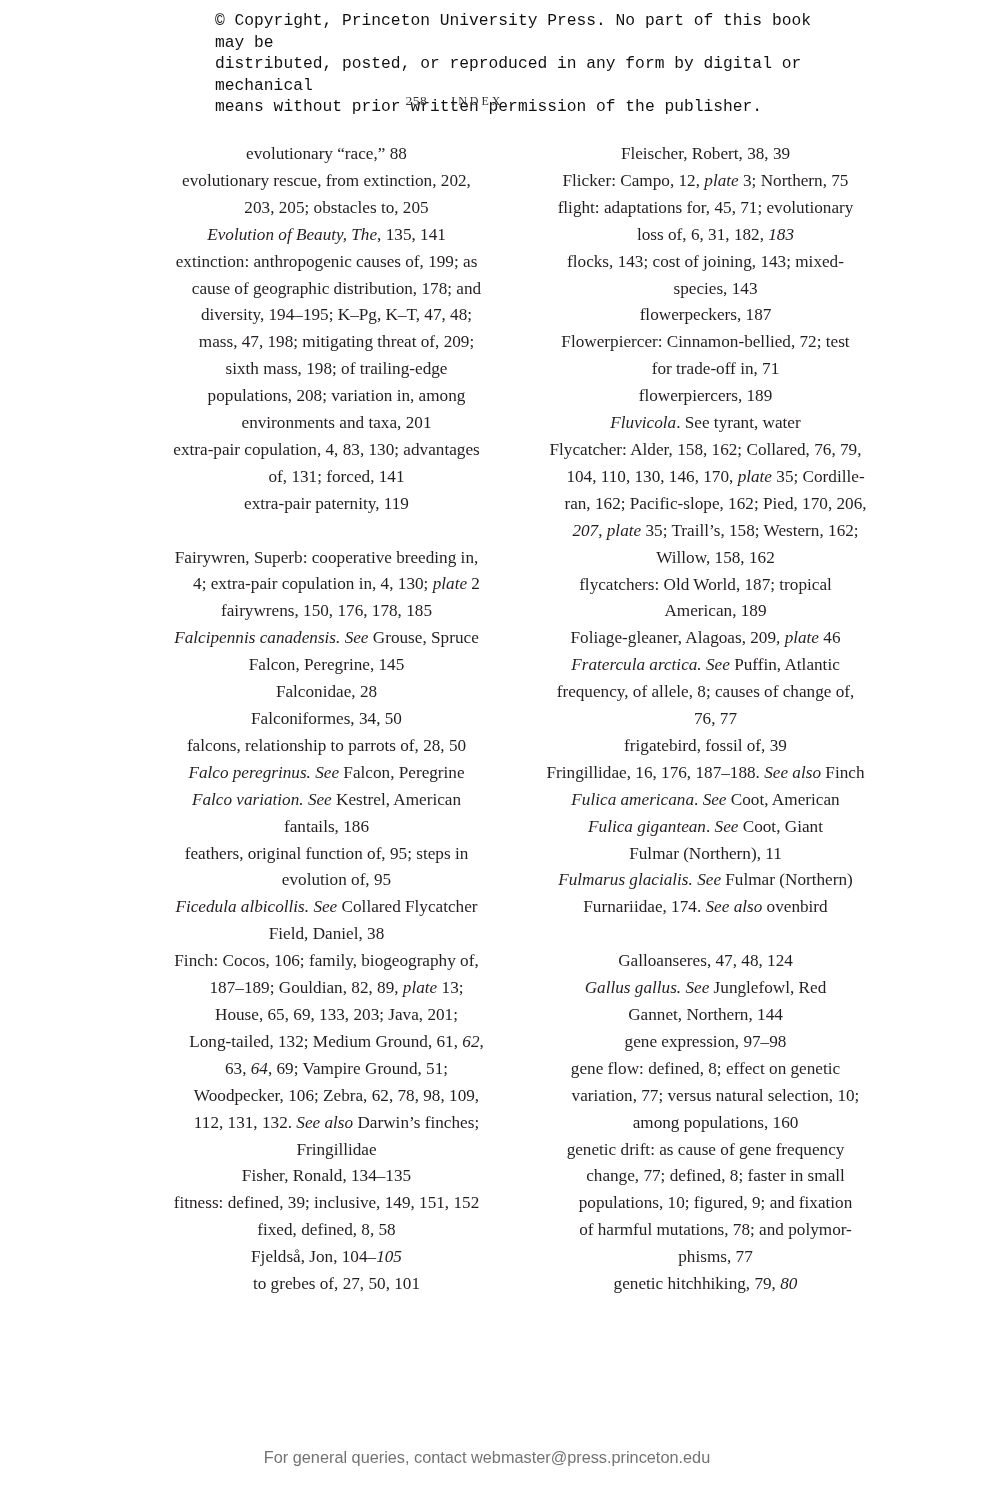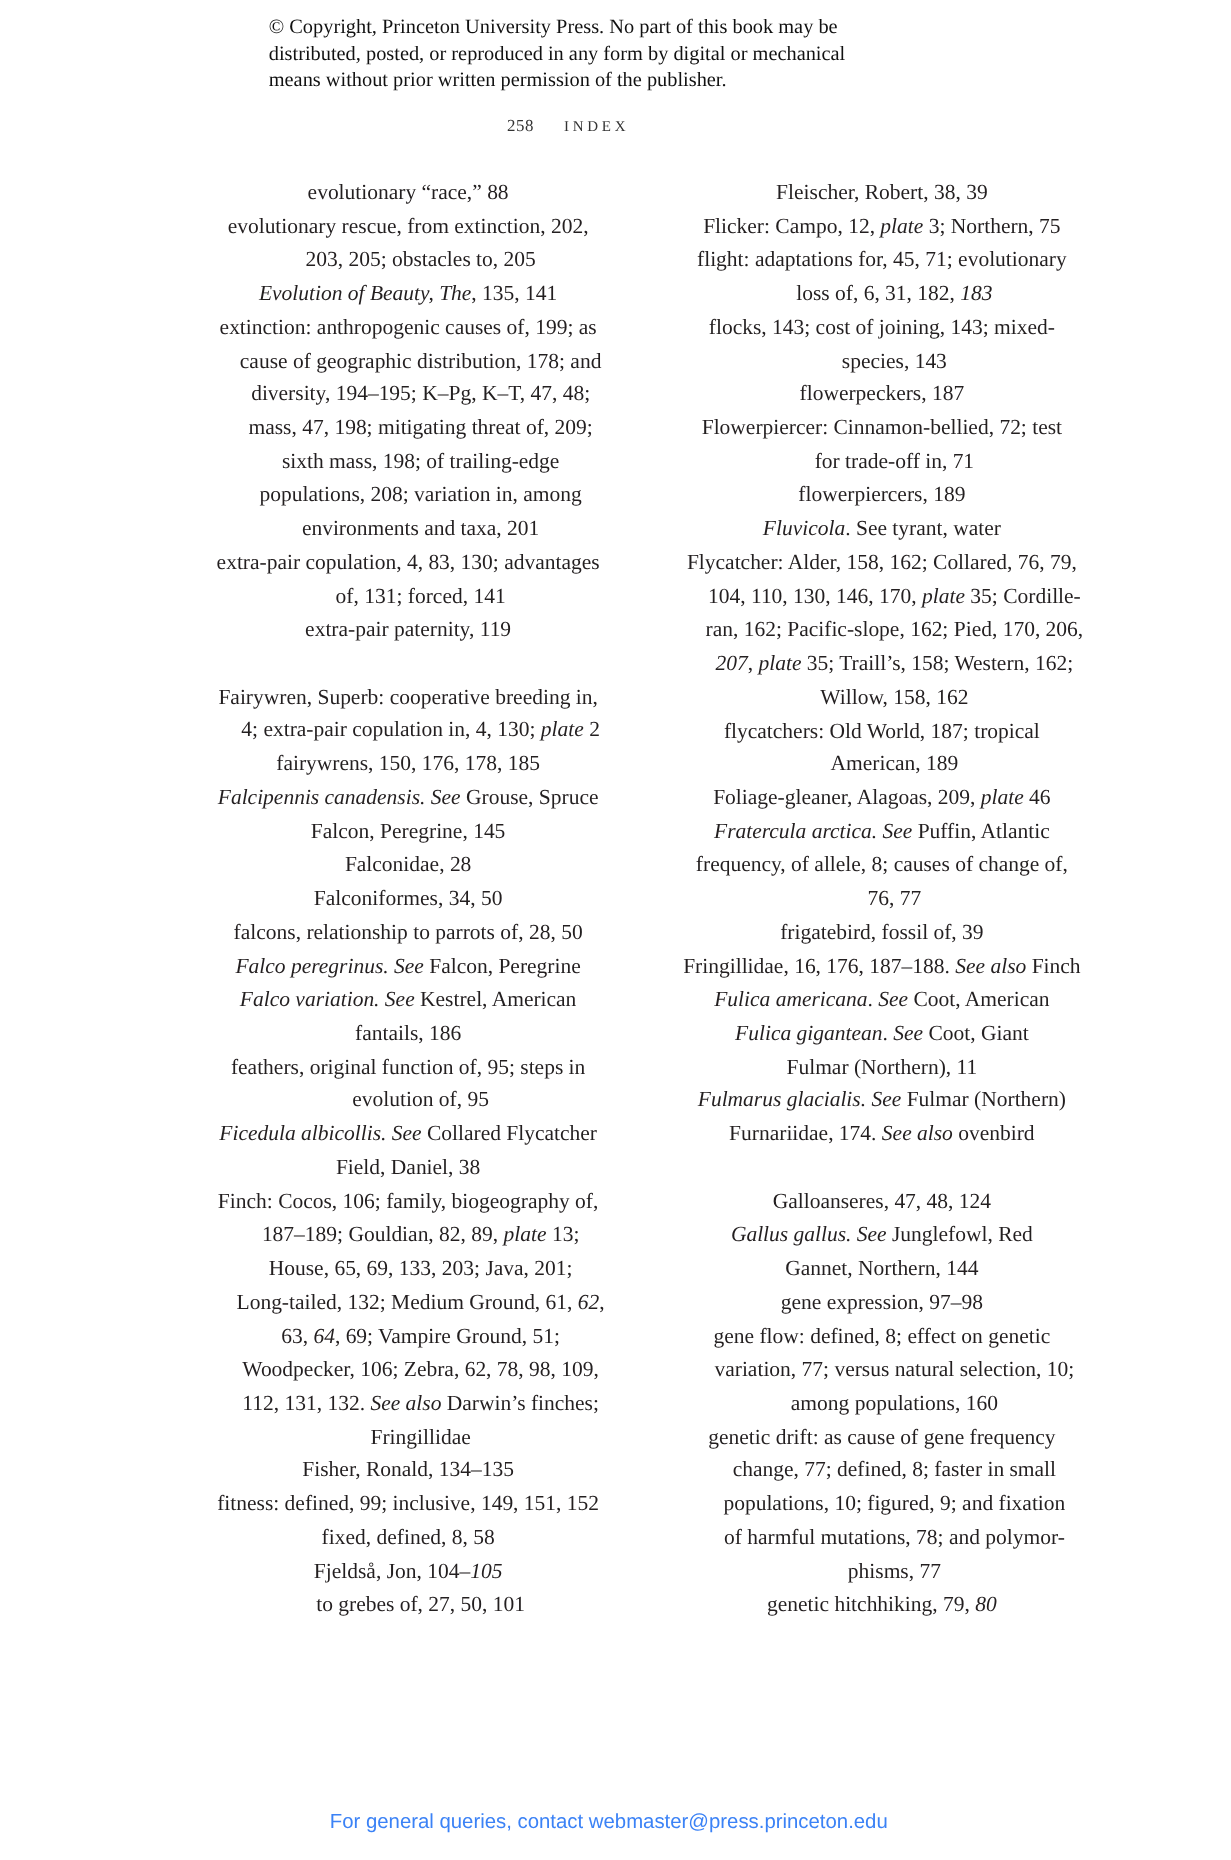--- a/index.html
+++ b/index.html
@@ -1,40 +1,40 @@
 <!DOCTYPE html>
 <html><head>
 <meta charset="utf-8">
 <style>
   html, body { margin: 0; padding: 0; background: #ffffff; }
   body { width: 985px; height: 1488px; position: relative; overflow: hidden; color: #231f20; }
   .copyright {
     position: absolute; left: 215px; top: 10px; width: 620px;
-    font-family: Liberation Serif, serif; font-size: 16.3px; line-height: 21.5px; color: #111;
+    font-family: Liberation Mono, monospace; font-size: 16.3px; line-height: 21.5px; color: #111;
   }
   .running-head {
     position: absolute; left: 0; width: 909px; top: 93px; text-align: center;
     font-family: "Liberation Serif", serif; font-size: 13.5px; color: #333; letter-spacing: 0.5px;
   }
   .running-head .pg { margin-right: 20px; }
   .running-head .ttl { letter-spacing: 3px; font-size: 12px; }
   .col {
     position: absolute; top: 141px;
     font-family: "Liberation Serif", serif; font-size: 17.2px; line-height: 26.9px; color: #231f20;
   }
   .col-left { left: 154px; width: 345px; text-align: center; }
   .col-right { left: 533px; width: 345px; text-align: center; }
   .entry { padding-left: 20px; text-indent: -20px; margin: 0; }
   .entry .line { display: block; }
   .entry .line.cont { padding-left: 20px; text-indent: 0; margin-left: -20px; }
   .gap { height: 26.9px; }
   i, .it { font-style: italic; }
   .footer {
     position: absolute; left: 0; width: 974px; top: 1448px; text-align: center;
-    font-family: "Liberation Sans", sans-serif; font-size: 16.3px; color: #3b82f6;
+    font-family: "Liberation Sans", sans-serif; font-size: 16.3px; color: #737373;
   }
 </style>
 </head>
 <body>
 
 <div class="copyright">
   <div>© Copyright, Princeton University Press. No part of this book may be</div>
   <div>distributed, posted, or reproduced in any form by digital or mechanical</div>
   <div>means without prior written permission of the publisher.</div>
 </div>
@@ -120,21 +120,21 @@
       <span class="line cont"><span>Long-tailed, 132; Medium Ground, 61, </span><span class="it">62</span><span>,</span></span>
       <span class="line cont"><span>63, </span><span class="it">64</span><span>, 69; Vampire Ground, 51;</span></span>
       <span class="line cont"><span>Woodpecker, 106; Zebra, 62, 78, 98, 109,</span></span>
       <span class="line cont"><span>112, 131, 132. </span><span class="it">See also</span><span> Darwin’s finches;</span></span>
       <span class="line cont"><span>Fringillidae</span></span>
     </div>
     <div class="entry">
       <span class="line"><span>Fisher, Ronald, 134–135</span></span>
     </div>
     <div class="entry">
-      <span class="line"><span>fitness: defined, 99; inclusive, 149, 151, 152</span></span>
+      <span class="line"><span>fitness: defined, 39; inclusive, 149, 151, 152</span></span>
     </div>
     <div class="entry">
       <span class="line"><span>fixed, defined, 8, 58</span></span>
     </div>
     <div class="entry">
       <span class="line"><span>Fjeldså, Jon, 104–</span><span class="it">105</span></span>
     </div>
     <div class="entry">
       <span class="line cont"><span>to grebes of, 27, 50, 101</span></span>
     </div>

